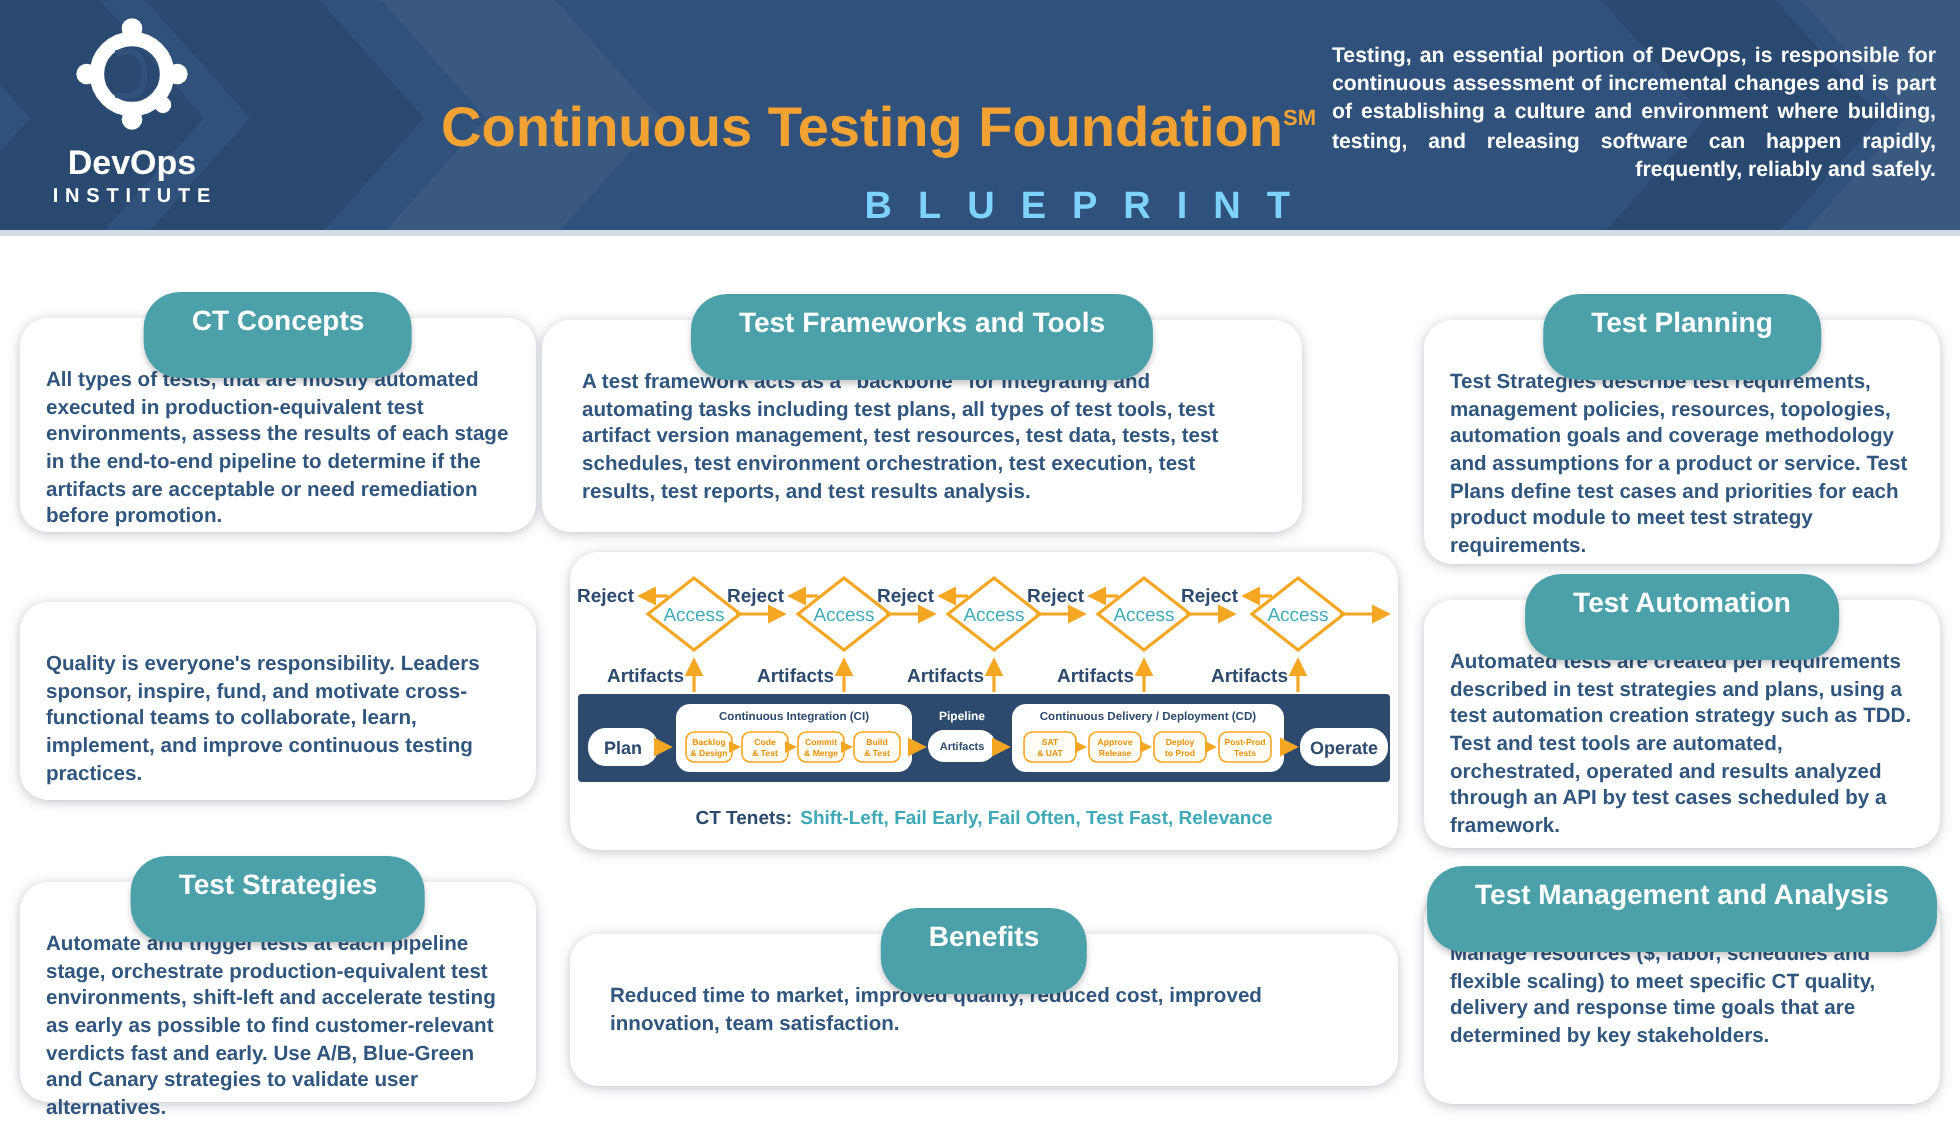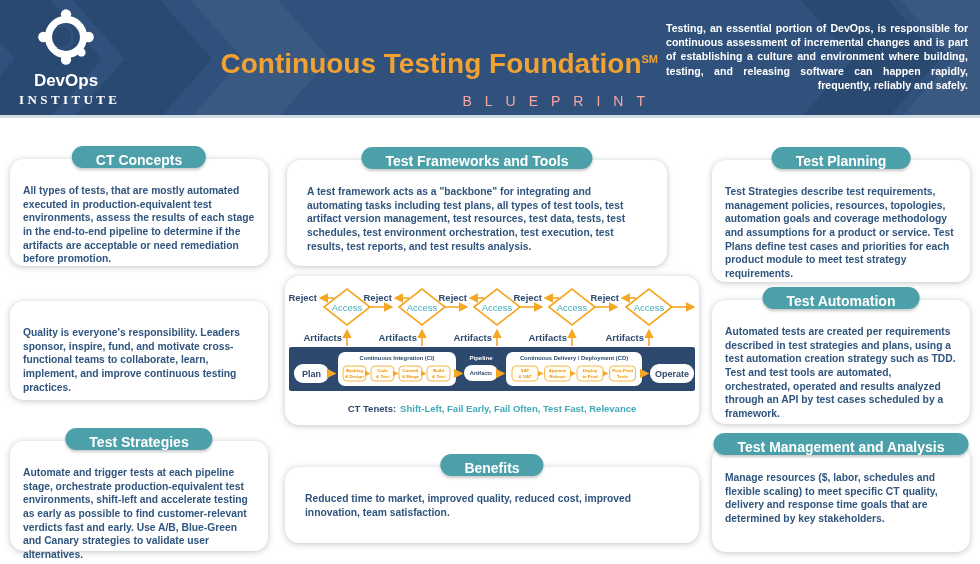--- a/index.html
+++ b/index.html
@@ -10,37 +10,37 @@
   .header { position:absolute; left:0; top:0; width:980px; height:118px;
             background:#30517B; border-bottom:3px solid #D2DCE5; overflow:hidden; }
   .chev { position:absolute; top:-12px; height:142px; width:150px;
           clip-path:polygon(0 0,58% 0,100% 50%,58% 100%,0 100%,42% 50%);
           background:rgba(10,30,58,0.16); }
   .chev.light { background:rgba(255,255,255,0.05); }
 
   .logo-block { position:absolute; left:16px; top:4px; width:100px; text-align:center; color:#fff; z-index:2; }
   .logo-icon svg { width:66px; height:66px; }
   .logo-name { font-size:17px; font-weight:bold; line-height:1; margin-top:-2px; }
-  .logo-sub  { font-size:13px; font-weight:bold; letter-spacing:3.4px; margin-top:3px; padding-left:3px;font-family:Liberation Serif, serif; }
+  .logo-sub  { font-size:10px; font-weight:bold; letter-spacing:3.4px; margin-top:3px; padding-left:3px; }
 
   .title-block { position:absolute; left:162px; top:20px; width:496px; text-align:right; z-index:2;margin-top:28px; }
   .main-title { color:#F2A233; font-size:28px; font-weight:bold; }
   .main-title sup { font-size:11px; font-weight:bold; }
-  .subtitle { color:#fca5a5; font-size:14px; font-weight:normal; letter-spacing:13px; padding-left:13px; margin-top:13px; }
+  .subtitle { color:#7dd3fc; font-size:19px; font-weight:bold; letter-spacing:13px; padding-left:13px; margin-top:13px; }
 
   .desc { position:absolute; right:12px; top:21px; width:302px; color:#ffffff;
           font-size:10.6px; font-weight:bold; line-height:1.34;
           text-align:justify; text-align-last:right; z-index:2; }
 
   
   .card { position:absolute; background:#ffffff; border-radius:14px;
           box-shadow:0 1px 6px rgba(90,100,115,0.38); }
   .pill { position:absolute; top:-13px; left:50%; transform:translateX(-50%);
           background:#4BA0A9; color:#fff; font-weight:bold; font-size:14px;
-          line-height:1; padding:7px 24px 1px; border-radius:18px; white-space:nowrap;
+          line-height:1; padding:7px 24px 22px; border-radius:18px; white-space:nowrap;
           box-shadow:0 2px 3px rgba(0,0,0,0.22); }
   .card-body { margin:0; padding:25px 13px 8px; 
                color:#30557E; font-size:10.3px; font-weight:bold; line-height:1.33; }
   .card.wide .card-body { padding:25px 20px 8px; }
 
   
   .t-reject, .t-artifacts { font:bold 9.5px "Liberation Sans",sans-serif; fill:#2D4A6E; }
   .t-access   { font:9.5px "Liberation Sans",sans-serif; fill:#43ACB8; }
   .t-box      { font:bold 9px  "Liberation Sans",sans-serif; fill:#2D4A6E; }
   .t-ctitle   { font:bold 5.8px "Liberation Sans",sans-serif; fill:#2D4A6E; }
@@ -99,21 +99,21 @@
 
   <section class="card" style="left:10px; top:301px; width:258px; height:99px">
     <p class="card-body">Quality is everyone's responsibility. Leaders sponsor, inspire, fund, and motivate cross-functional teams to collaborate, learn, implement, and improve continuous testing practices.</p>
   </section>
 
   <section class="card" style="left:10px; top:441px; width:258px; height:110px">
     <div class="pill"><span>Test Strategies</span></div>
     <p class="card-body">Automate and trigger tests at each pipeline stage, orchestrate production-equivalent test environments, shift-left and accelerate testing as early as possible to find customer-relevant verdicts fast and early. Use A/B, Blue-Green and Canary strategies to validate user alternatives.</p>
   </section>
 
-  <section class="card wide" style="left:287px; top:160px; width:380px; height:106px">
+  <section class="card wide" style="left:271px; top:160px; width:380px; height:106px">
     <div class="pill"><span>Test Frameworks and Tools</span></div>
     <p class="card-body">A test framework acts as a "backbone" for integrating and automating tasks including test plans, all types of test tools, test artifact version management, test resources, test data, tests, test schedules, test environment orchestration, test execution, test results, test reports, and test results analysis.</p>
   </section>
 
   <section class="card" style="left:285px; top:276px; width:414px; height:149px">
     <svg width="414" height="149" viewBox="0 0 414 149">
       <defs>
         <marker id="ah" markerWidth="6" markerHeight="6" refX="4.5" refY="3" orient="auto">
           <path d="M0,0 L6,3 L0,6 Z" fill="#F5A623"></path>
         </marker>

